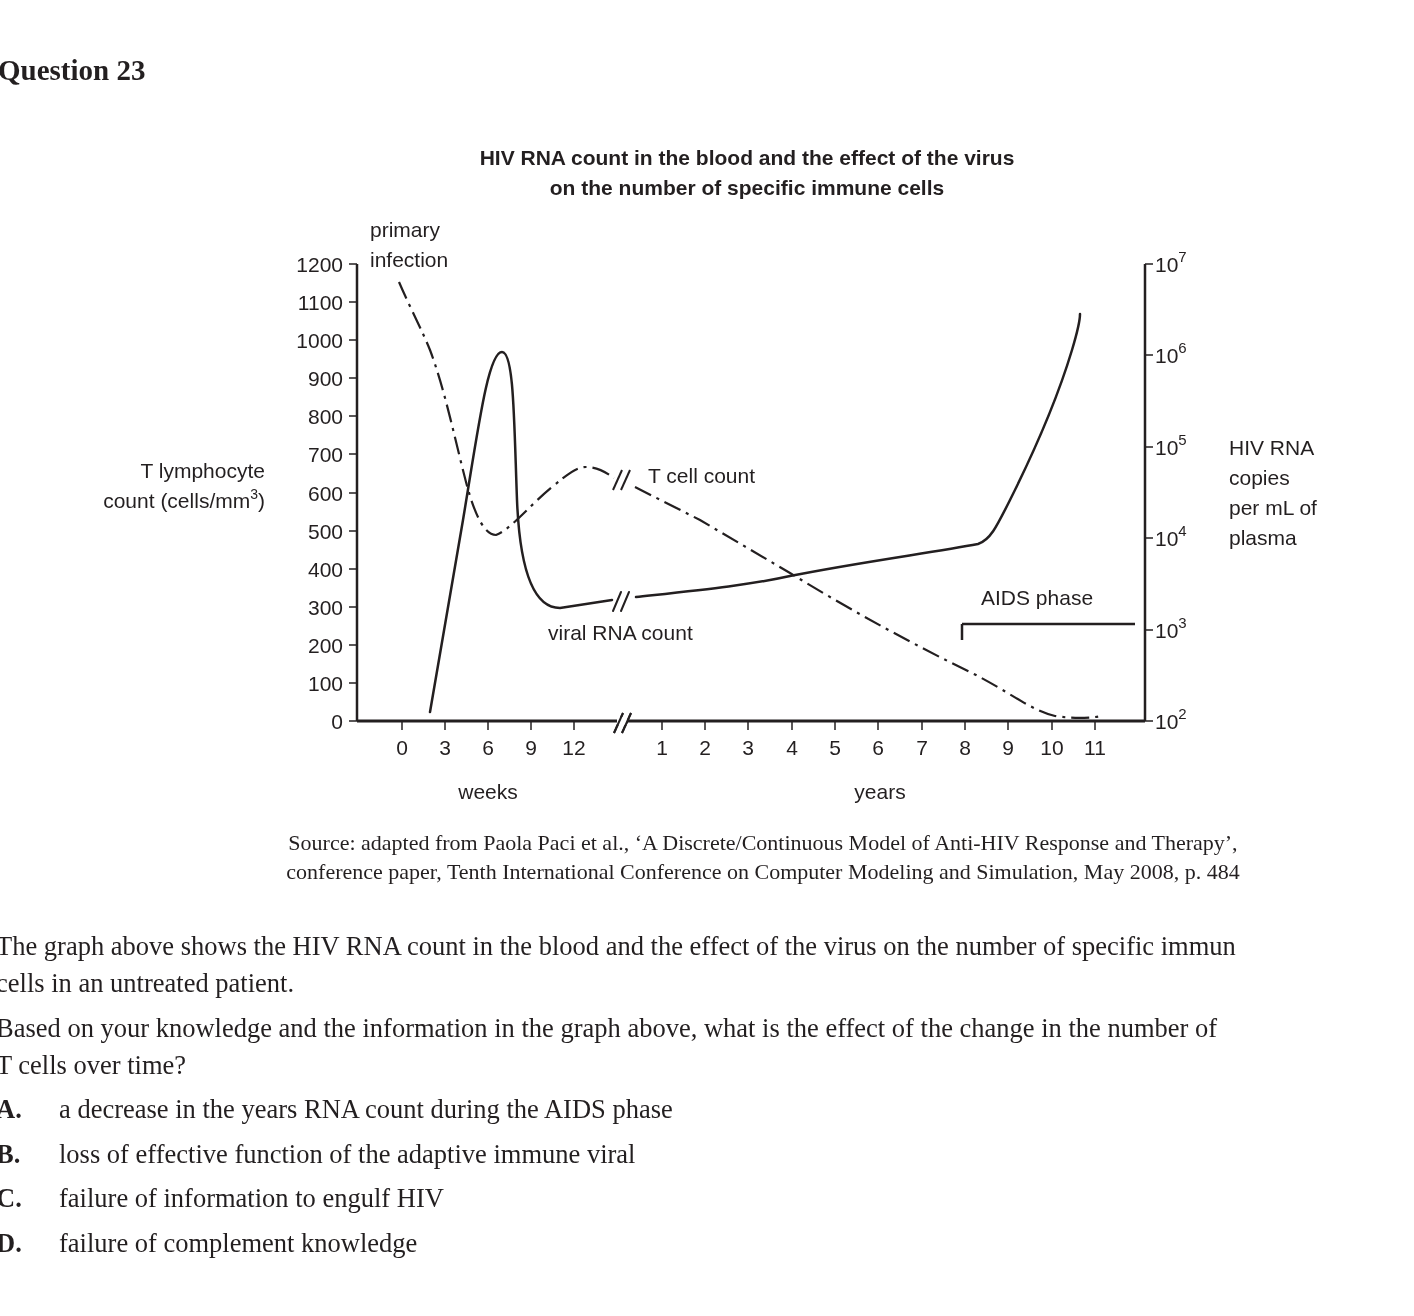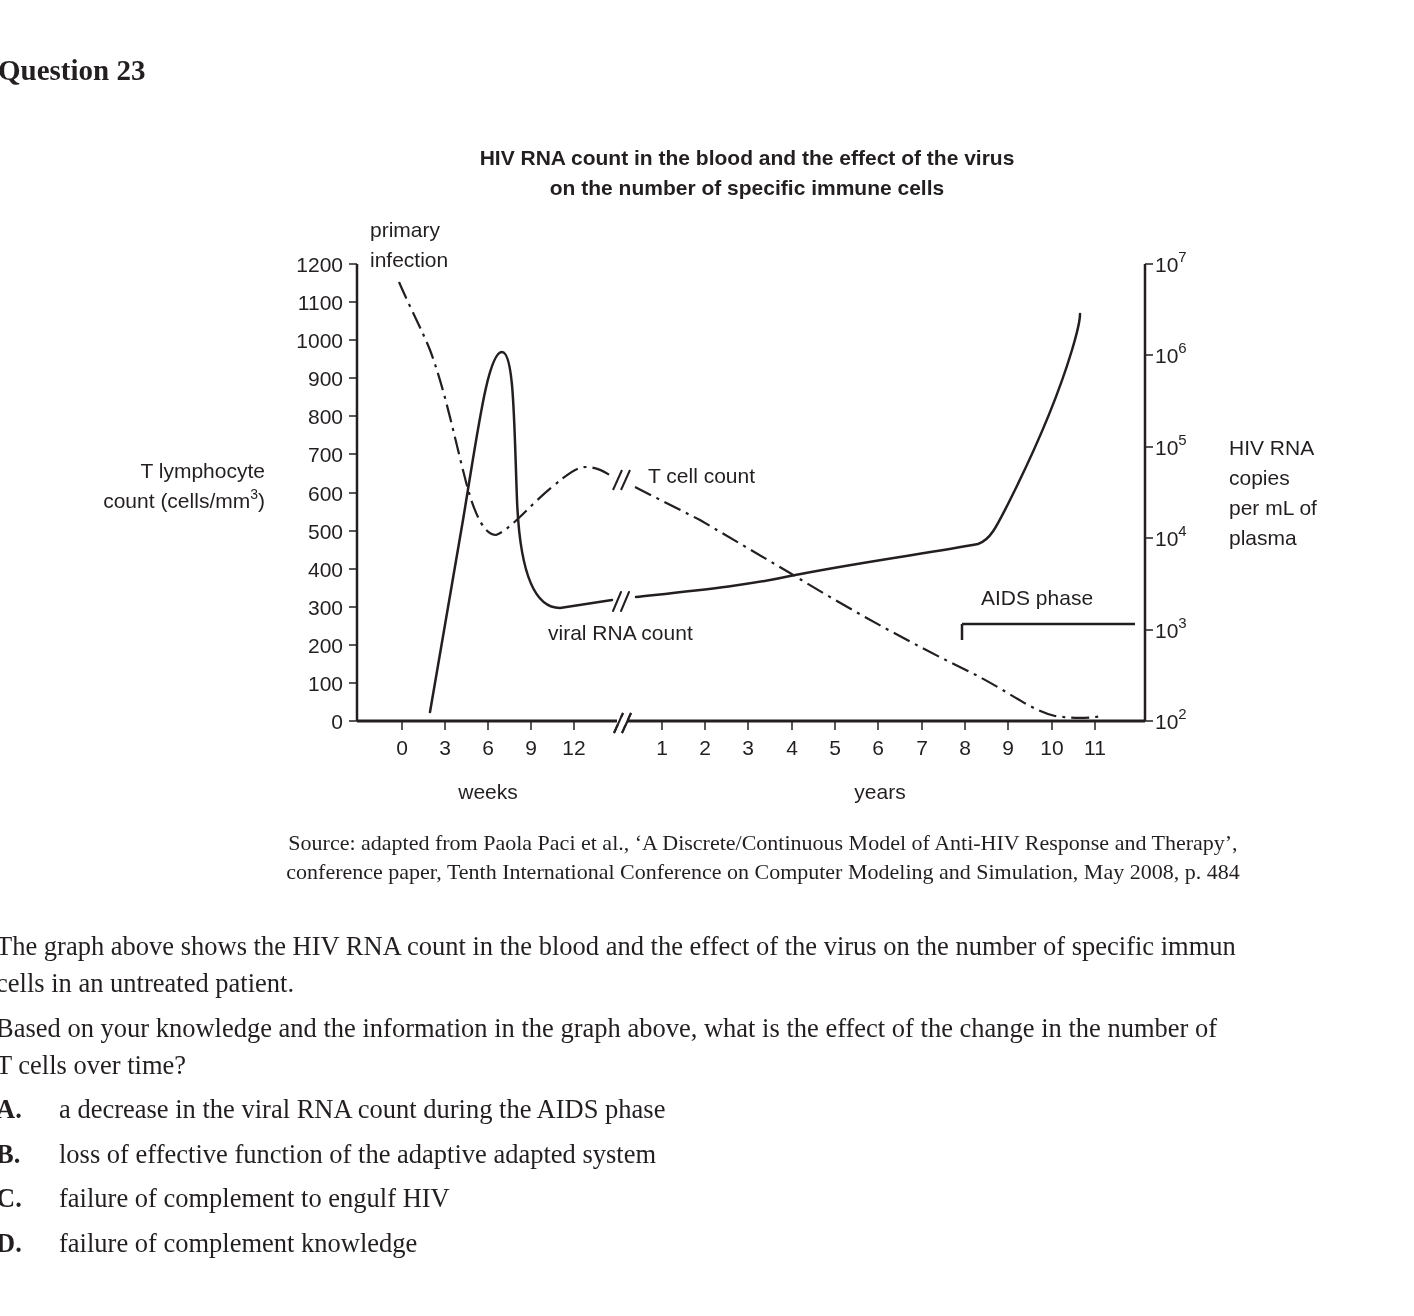--- a/index.html
+++ b/index.html
@@ -165,23 +165,23 @@
 
 <div class="source serif" style="top: 828px;">Source: adapted from Paola Paci et al., ‘A Discrete/Continuous Model of Anti-HIV Response and Therapy’,</div>
 <div class="source serif" style="top: 857px;">conference paper, Tenth International Conference on Computer Modeling and Simulation, May 2008, p. 484</div>
 
 <div class="para serif" style="top: 928px;">The graph above shows the HIV RNA count in the blood and the effect of the virus on the number of specific immun</div>
 <div class="para serif" style="top: 965px;">cells in an untreated patient.</div>
 <div class="para serif" style="top: 1010px;">Based on your knowledge and the information in the graph above, what is the effect of the change in the number of</div>
 <div class="para serif" style="top: 1047px;">T cells over time?</div>
 
 <div class="opt serif" style="top: 1094px;">
-  <span class="letter">A.</span><span>a decrease in the viral RNA count during the AIDS phase</span>
+  <span class="letter">A.</span><span>a decrease in the years RNA count during the AIDS phase</span>
 </div>
 <div class="opt serif" style="top: 1139px;">
-  <span class="letter">B.</span><span>loss of effective function of the adaptive adapted system</span>
+  <span class="letter">B.</span><span>loss of effective function of the adaptive immune viral</span>
 </div>
 <div class="opt serif" style="top: 1183px;">
-  <span class="letter">C.</span><span>failure of complement to engulf HIV</span>
+  <span class="letter">C.</span><span>failure of information to engulf HIV</span>
 </div>
 <div class="opt serif" style="top: 1228px;">
   <span class="letter">D.</span><span>failure of complement knowledge</span>
 </div>
 
 </body></html>

